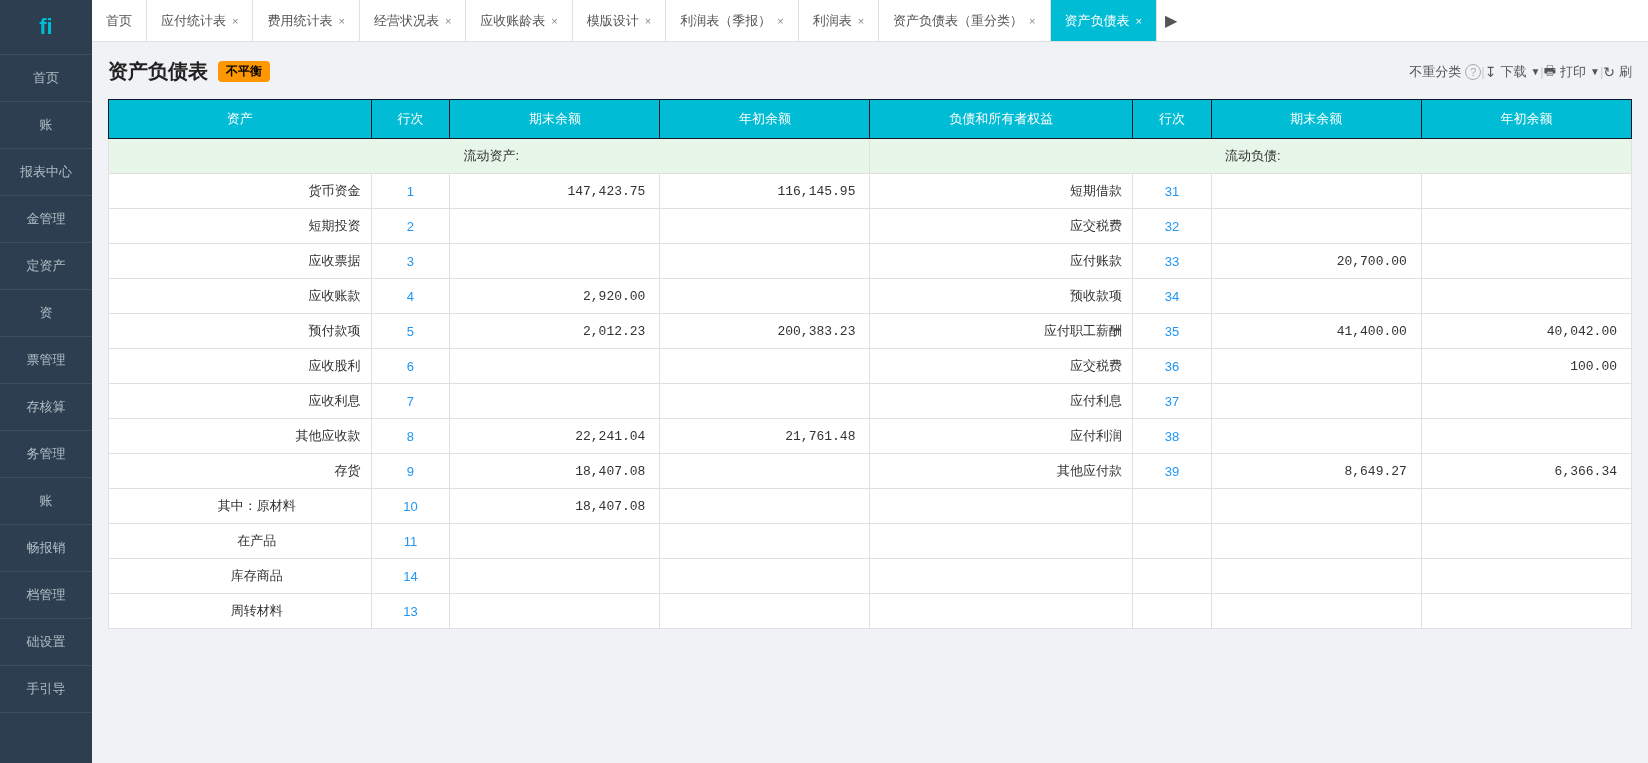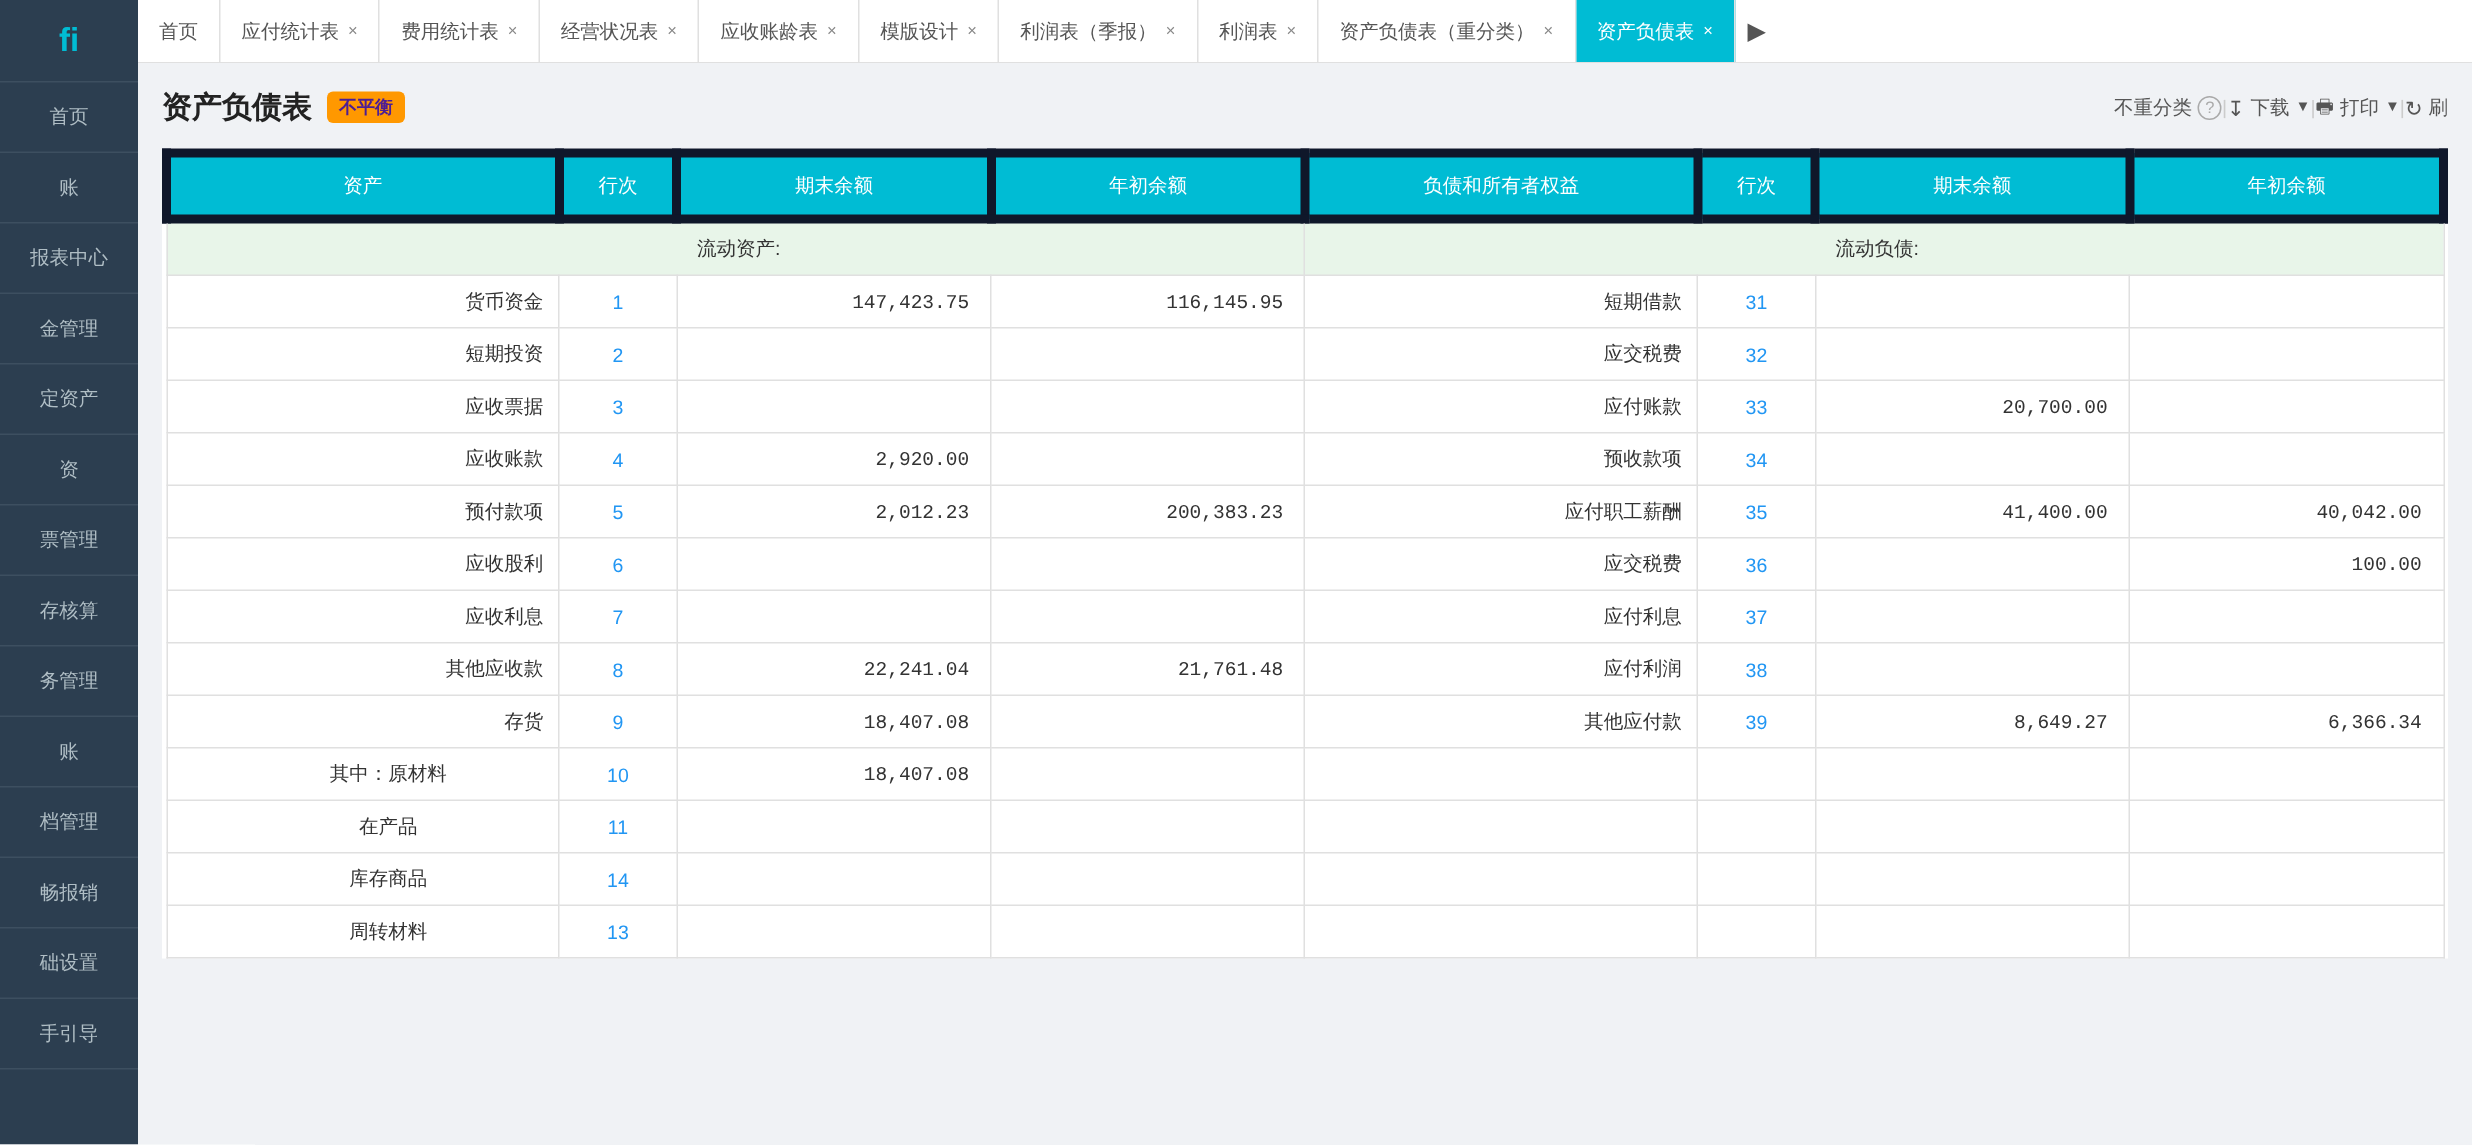--- a/index.html
+++ b/index.html
@@ -107,21 +107,21 @@
       align-items: center;
       gap: 10px;
     }
     .page-title {
       font-size: 20px;
       font-weight: bold;
       color: #222;
     }
     .badge-unbalanced {
       background: #ff9800;
-      color: #4c1d95;
+      color: #000000;
       border-radius: 4px;
       padding: 2px 8px;
       font-size: 12px;
       font-weight: bold;
     }
     .header-actions {
       display: flex;
       align-items: center;
       font-size: 13px;
       color: #555;
@@ -140,21 +140,21 @@
       width: 100%;
       border-collapse: collapse;
       background: #fff;
       font-size: 13px;
     }
     .report-table th {
       background: #00bcd4;
       color: #fff;
       padding: 10px 8px;
       text-align: center;
-      border: 6px solid #0f172a;
+      border: 1px solid #0f172a;
       font-weight: normal;
     }
     .report-table td {
       padding: 8px 10px;
       border: 1px solid #e0e0e0;
       text-align: center;
       color: #333;
     }
     .report-table td.text-left { text-align: right; }
     .report-table td.number { text-align: right; padding-right: 14px; font-family: Liberation Mono, monospace; }
@@ -176,22 +176,22 @@
   <div class="sidebar-item">首页</div>
   <div class="sidebar-item">账</div>
   <div class="sidebar-item">报表中心</div>
   <div class="sidebar-item">金管理</div>
   <div class="sidebar-item">定资产</div>
   <div class="sidebar-item">资</div>
   <div class="sidebar-item">票管理</div>
   <div class="sidebar-item">存核算</div>
   <div class="sidebar-item">务管理</div>
   <div class="sidebar-item">账</div>
+  <div class="sidebar-item">畅报销</div>
   <div class="sidebar-item">档管理</div>
-  <div class="sidebar-item">畅报销</div>
   <div class="sidebar-item">础设置</div>
   <div class="sidebar-item">手引导</div>
 </div>
 
 <div class="main">
 
   <div class="tab-bar">
     <div class="tab">
       <span>首页</span>
     </div>

